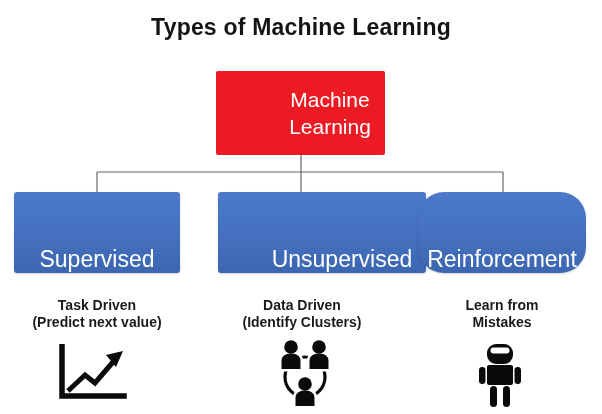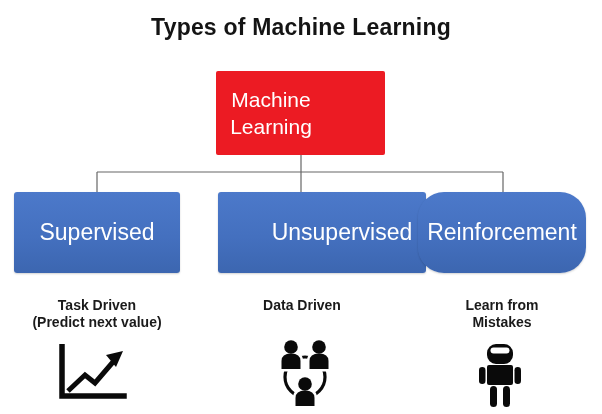--- a/index.html
+++ b/index.html
@@ -25,21 +25,21 @@
   .root-box {
     position: absolute;
     left: 216px;
     top: 71px;
     width: 169px;
     height: 84px;
     background: var(--root-box, #EC1B23);
     border-radius: 2px;
     display: flex;
     align-items: center;
-    justify-content: flex-start;
+    justify-content: flex-end;
     text-align: center;
   }
   .root-box .box-label {
     color: var(--box-text, #ffffff);
     font-size: 21px;
     line-height: 1.3;
     max-width: 110px;
   }
   .connector-svg {
     position: absolute;
@@ -56,21 +56,21 @@
     position: absolute;
     top: 192px;
     height: 81px;
     background: linear-gradient(180deg,
       var(--branch-box-top, #4C79CA) 0%,
       #4470BF 55%,
       var(--branch-box-bottom, #3C66B0) 100%);
     border-radius: 3px;
     box-shadow: 0 1px 2px rgba(0,0,0,0.18);
     display: flex;
-    align-items: center;
+    align-items: flex-end;
     justify-content: center;
     text-align: center;
   }
   .branch-box .box-label {
     color: var(--box-text, #ffffff);
     font-size: 23px;
     white-space: nowrap;
   }
   .branch-supervised    { left: 14px;  width: 166px; }
   .branch-unsupervised  { left: 218px; width: 168px; padding-left: 40px; }
@@ -129,20 +129,21 @@
   <div class="branch-box branch-reinforcement">
     <span class="box-label">Reinforcement</span>
   </div>
 
   <div class="caption caption-supervised">
     <span>Task Driven</span>
     <span>(Predict next value)</span>
   </div>
   <div class="caption caption-unsupervised">
     <span>Data Driven</span>
+    <span>(Identify Clusters)</span>
   </div>
   <div class="caption caption-reinforcement">
     <span>Learn from</span>
     <span>Mistakes</span>
   </div>
 
   <div class="icon-wrap icon-chart">
     <svg width="74" height="58" viewBox="0 0 74 58">
       <path class="ink-stroke" d="M8 2 L8 52 L70 52" stroke-width="5.5" stroke-linecap="square"></path>
       <path class="ink-stroke" d="M14 47 L31 31 L41 39 L59 18" stroke-width="5" stroke-linejoin="miter"></path>

